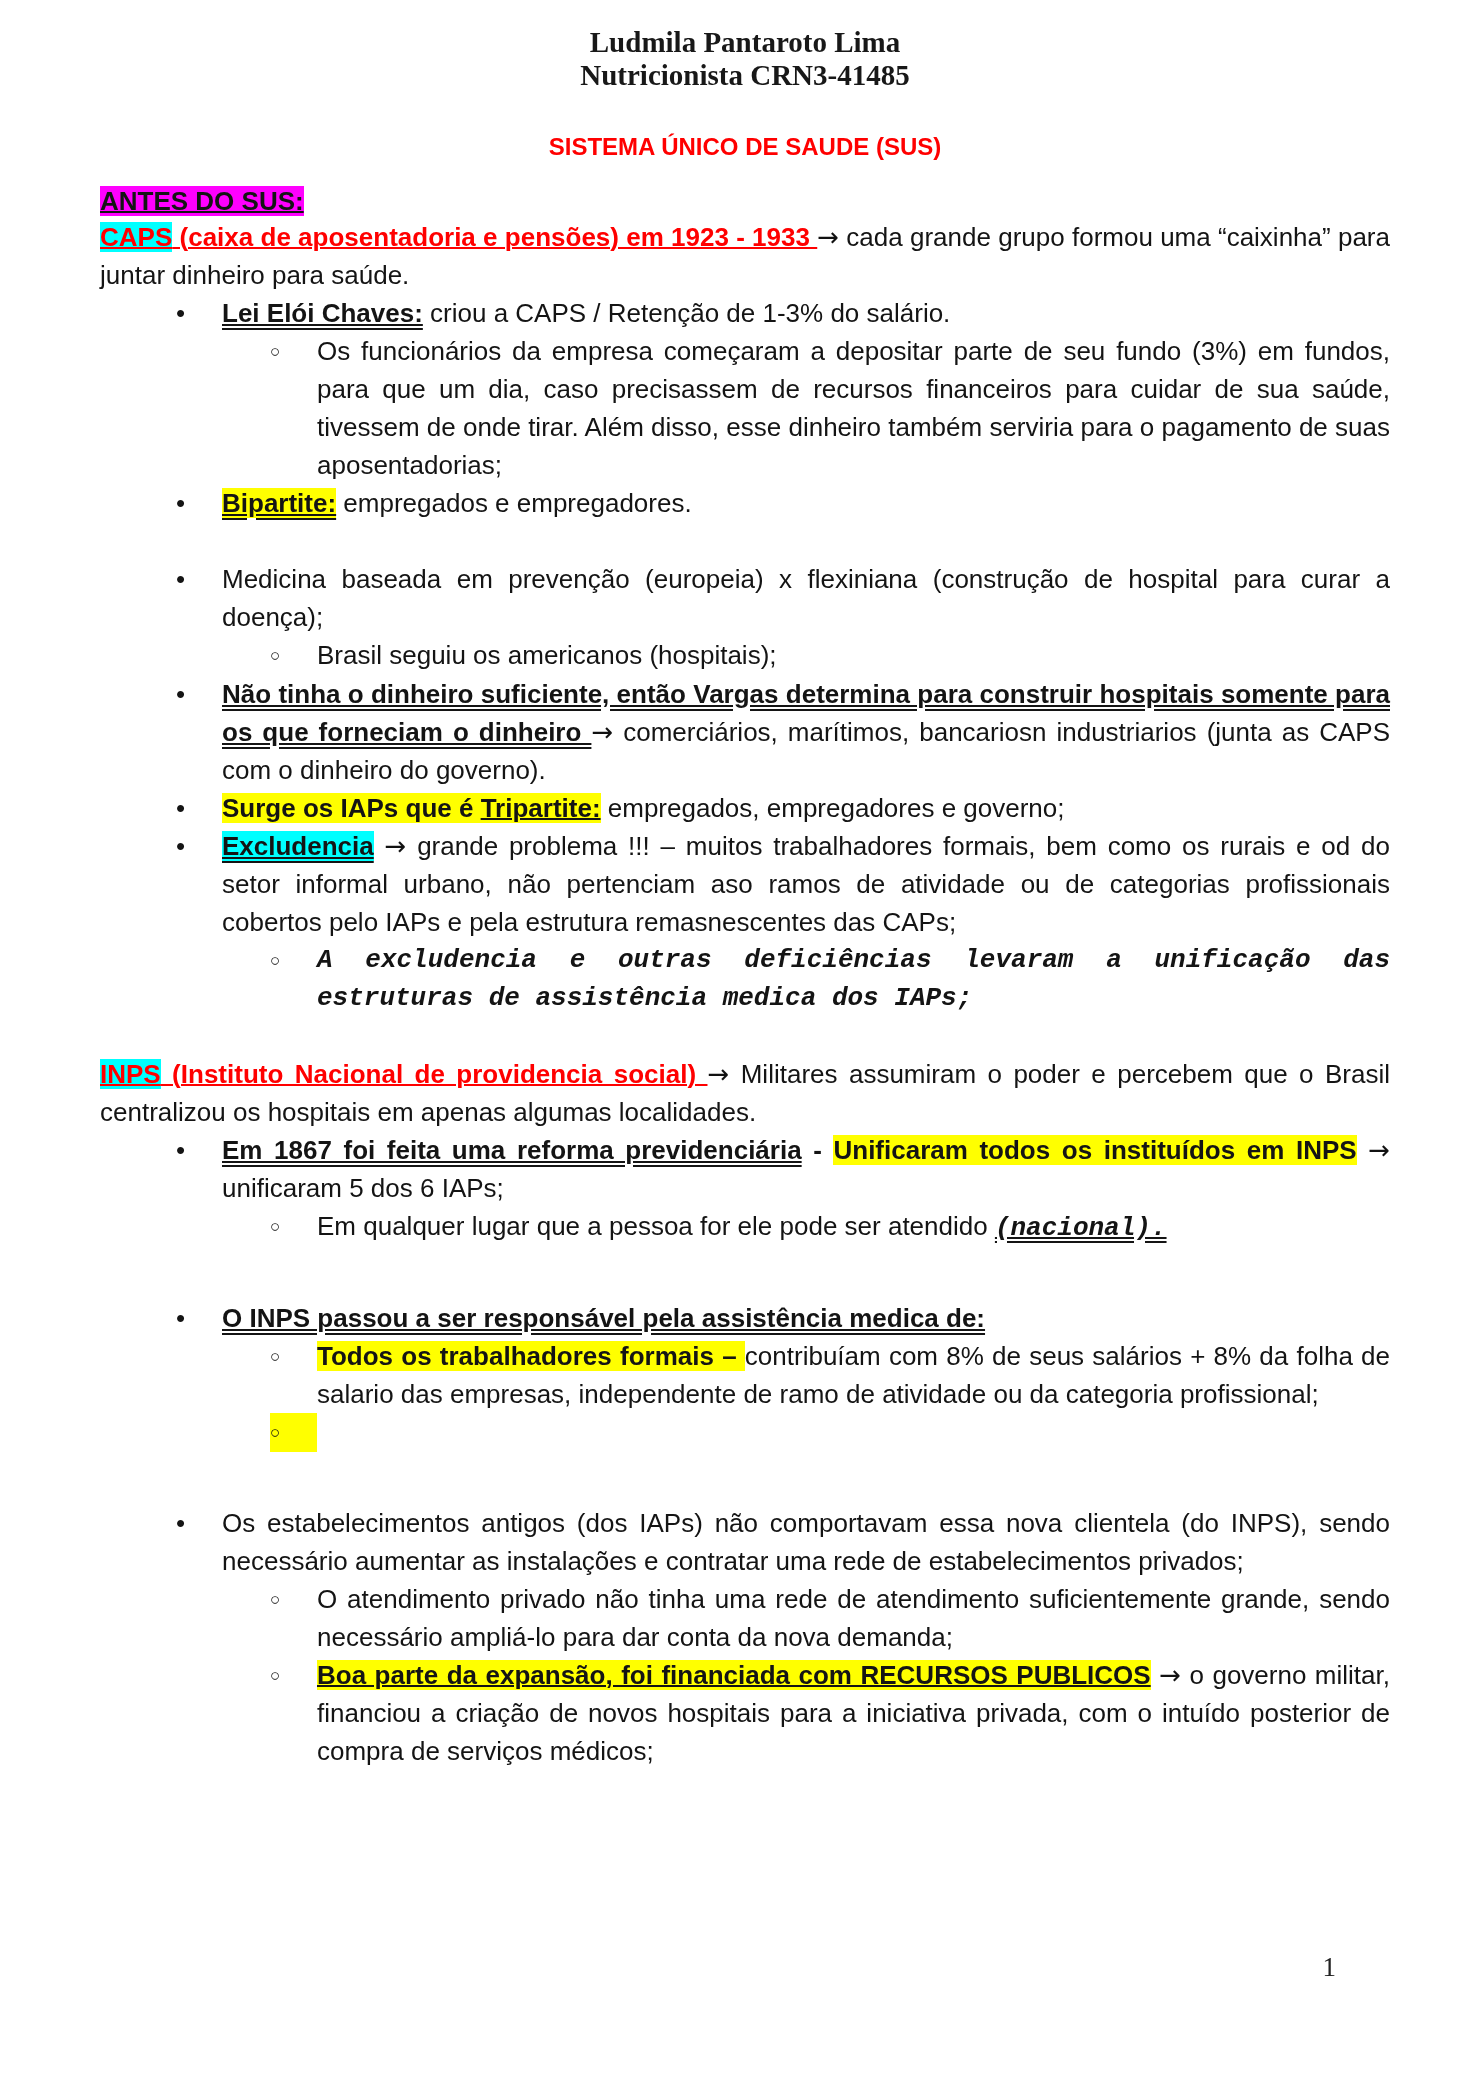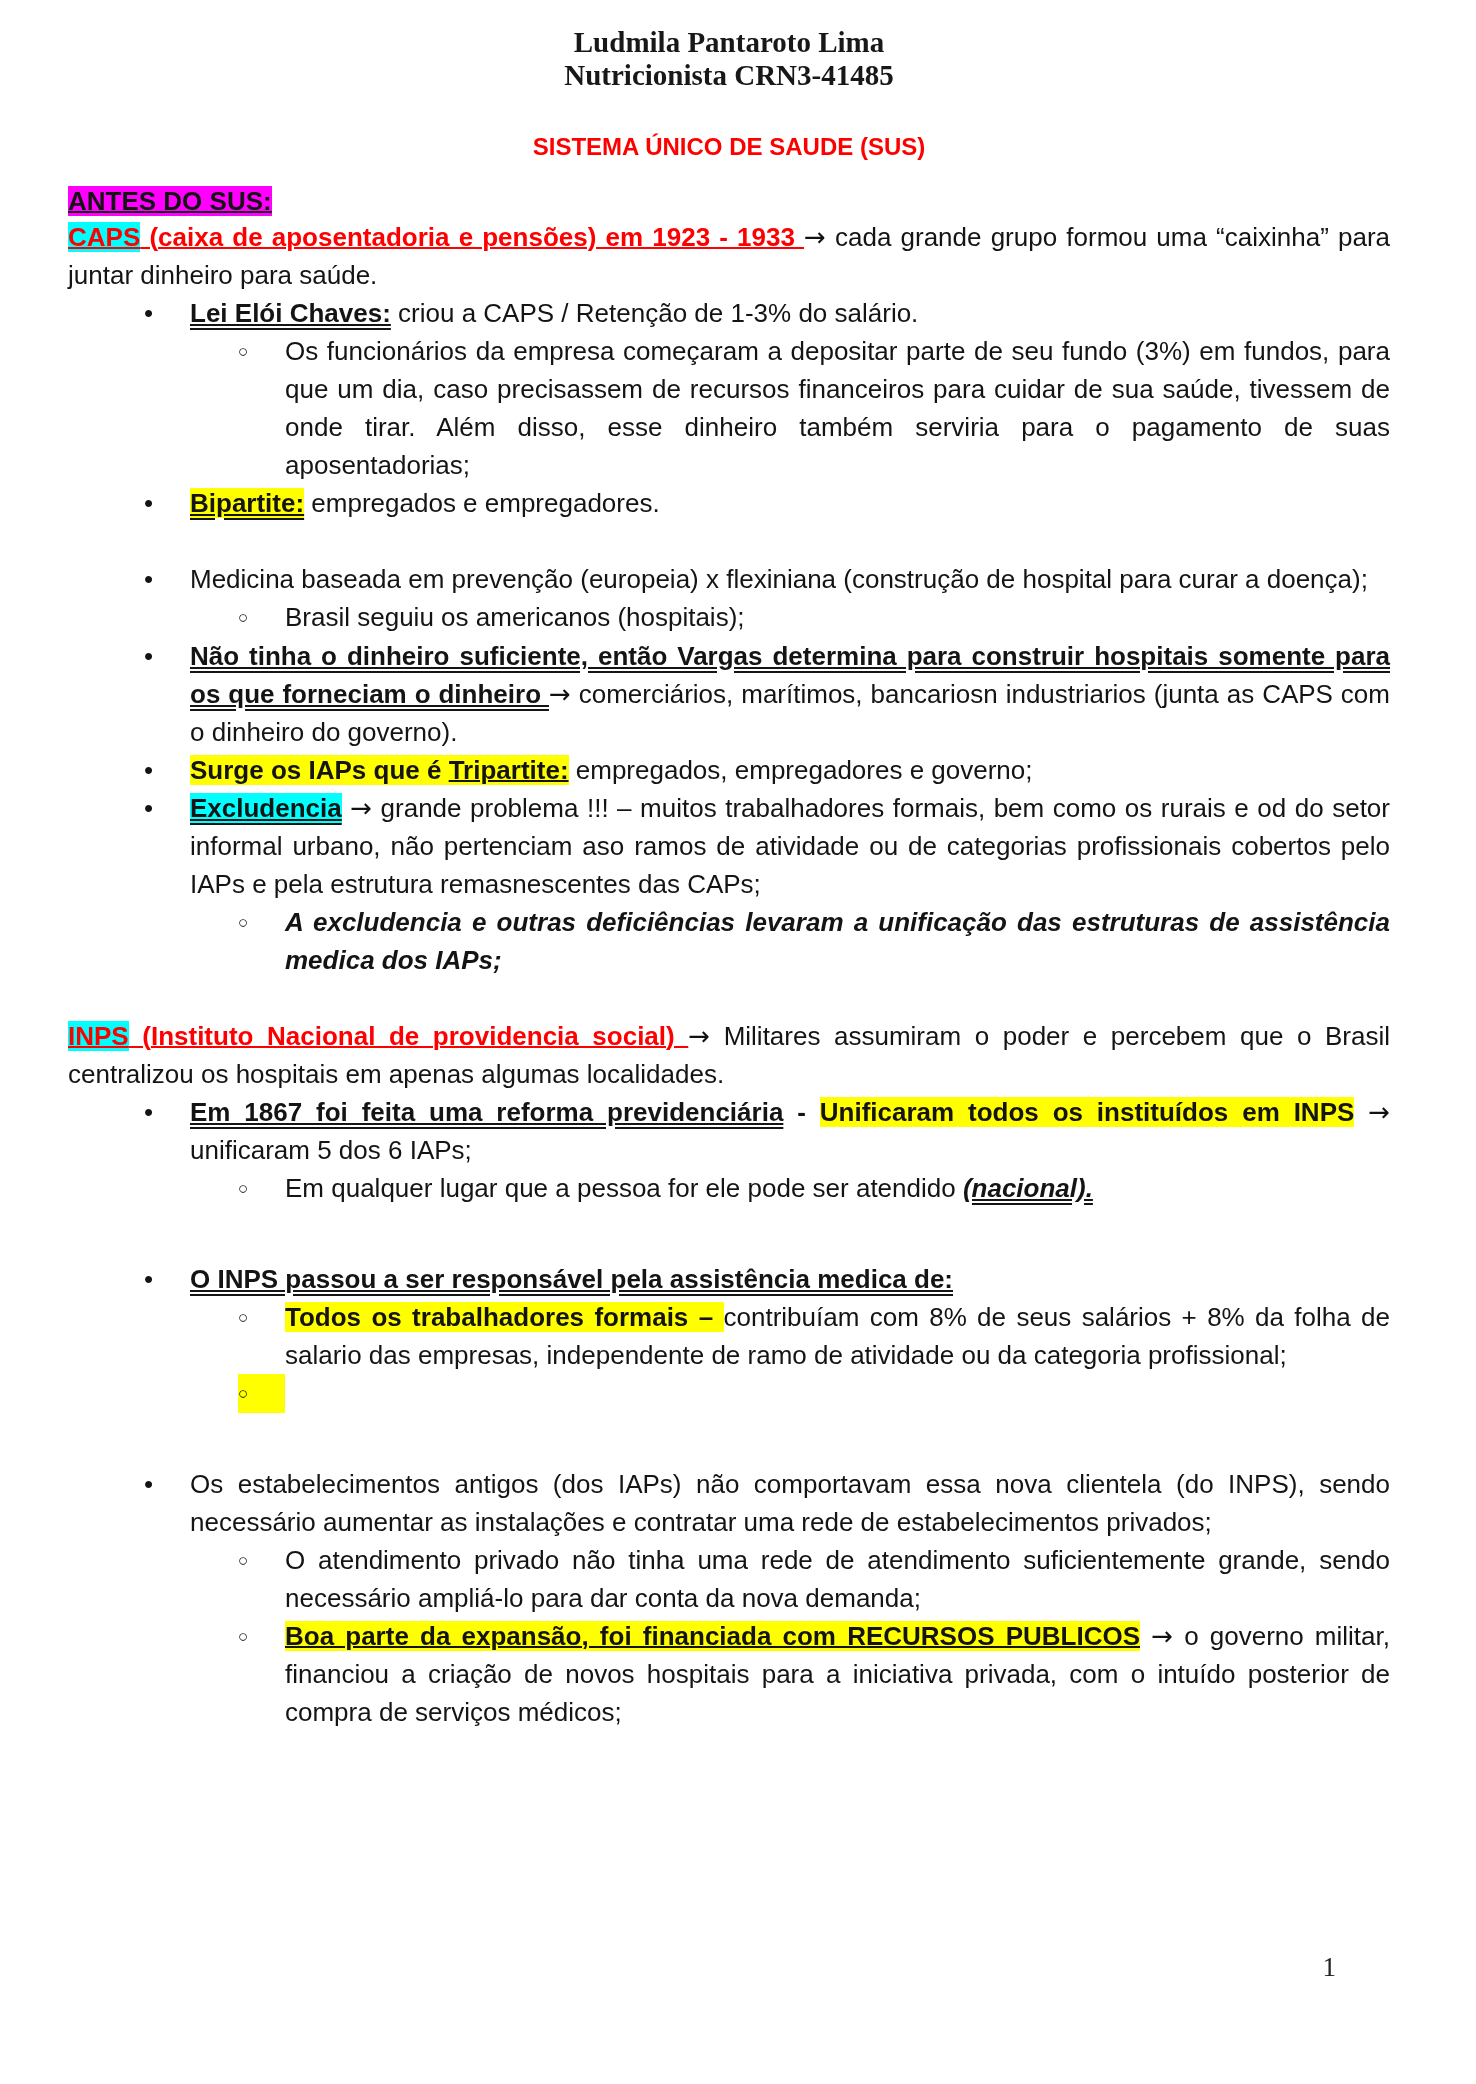--- a/index.html
+++ b/index.html
@@ -1,36 +1,36 @@
 <!DOCTYPE html>
 <html><head>
 <meta charset="utf-8">
 <style>
   html,body { margin:0; padding:0; background:#ffffff; }
   body {
     width:1476px; height:2084px; position:relative;
     font-family:"Liberation Sans", sans-serif; color:#141414;
     -webkit-font-smoothing:antialiased;
   }
-  .page { box-sizing:border-box; width:1476px; height:1716px; padding:26px 86px 0 68px; position:relative; }
+  .page { box-sizing:border-box; width:1476px; height:1716px; padding:26px 86px 0 100px; position:relative; }
 
   .doc-header { text-align:center; font-family:"Liberation Serif", serif; font-weight:bold; font-size:29px; line-height:33px; color:#181818; }
 
   .doc-title { text-align:center; font-weight:bold; font-size:24px; line-height:34px; color:#ff0000; margin-top:38px; }
 
   .doc-body { margin-top:20px; }
   .p-block { font-size:26px; line-height:38px; text-align:justify; margin:0; }
 
   .section-label-line { margin:0; line-height:34px; }
   .hl-m { background:#ff00ff; }
   .hl-c { background:#00ffff; }
   .hl-y { background:#ffff00; }
 
   .b  { font-weight:bold; }
-  .i  { font-style:italic; }
+  .i  { font-style:italic;font-family:Liberation Mono, monospace; }
   .red{ color:#ff0000; }
   .u  { text-decoration:underline; text-decoration-thickness:2px; }
   .u.red { text-decoration-color:#ff0000; }
   .uu { text-decoration:underline; text-decoration-style:double; }
   .arrow { font-family:"DejaVu Sans", sans-serif; color:#111; font-weight:normal; }
 
   .li1 { display:flex; margin:0; }
   .li1 > .marker { flex:0 0 46px; margin-left:76px; font-size:26px; line-height:38px; }
   .li1 > .content { flex:1; }
 

